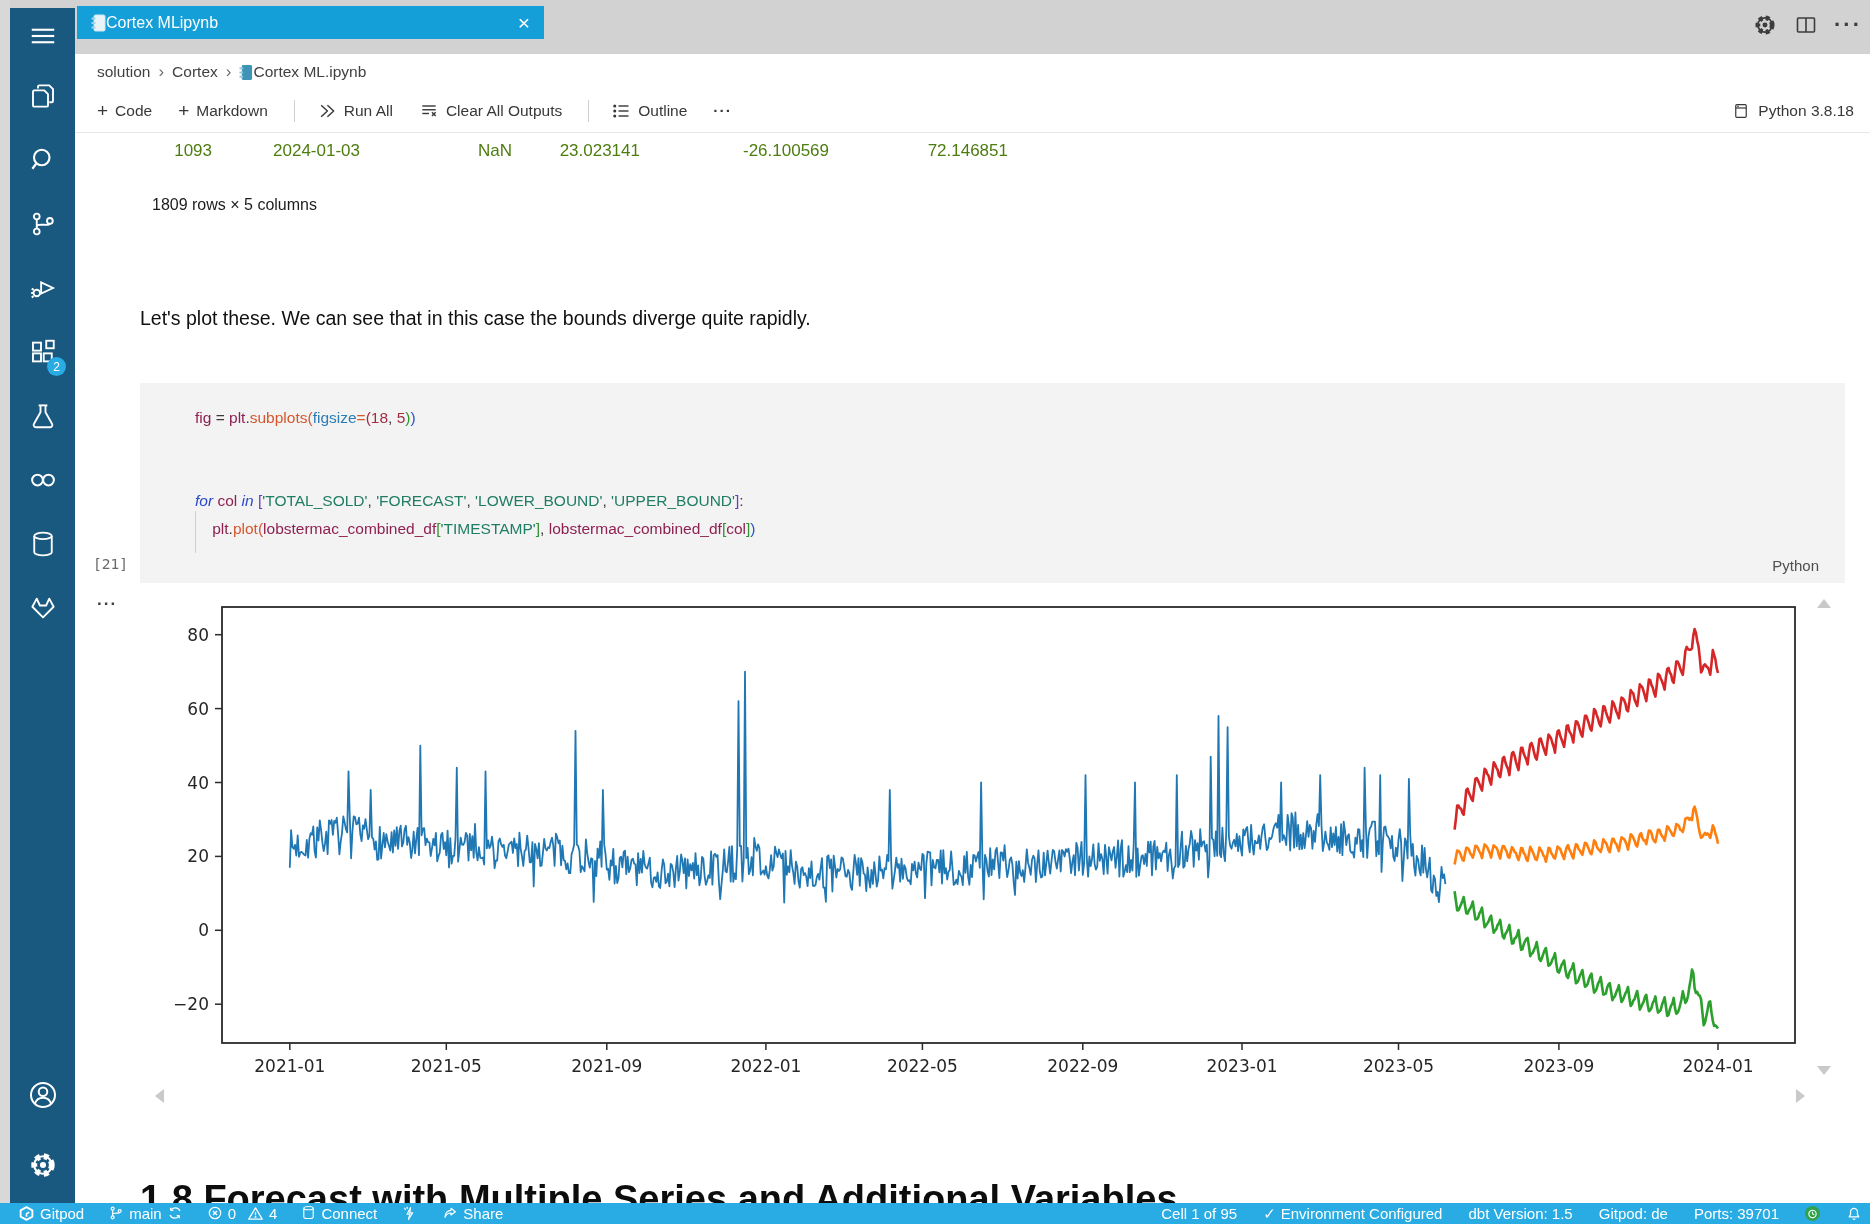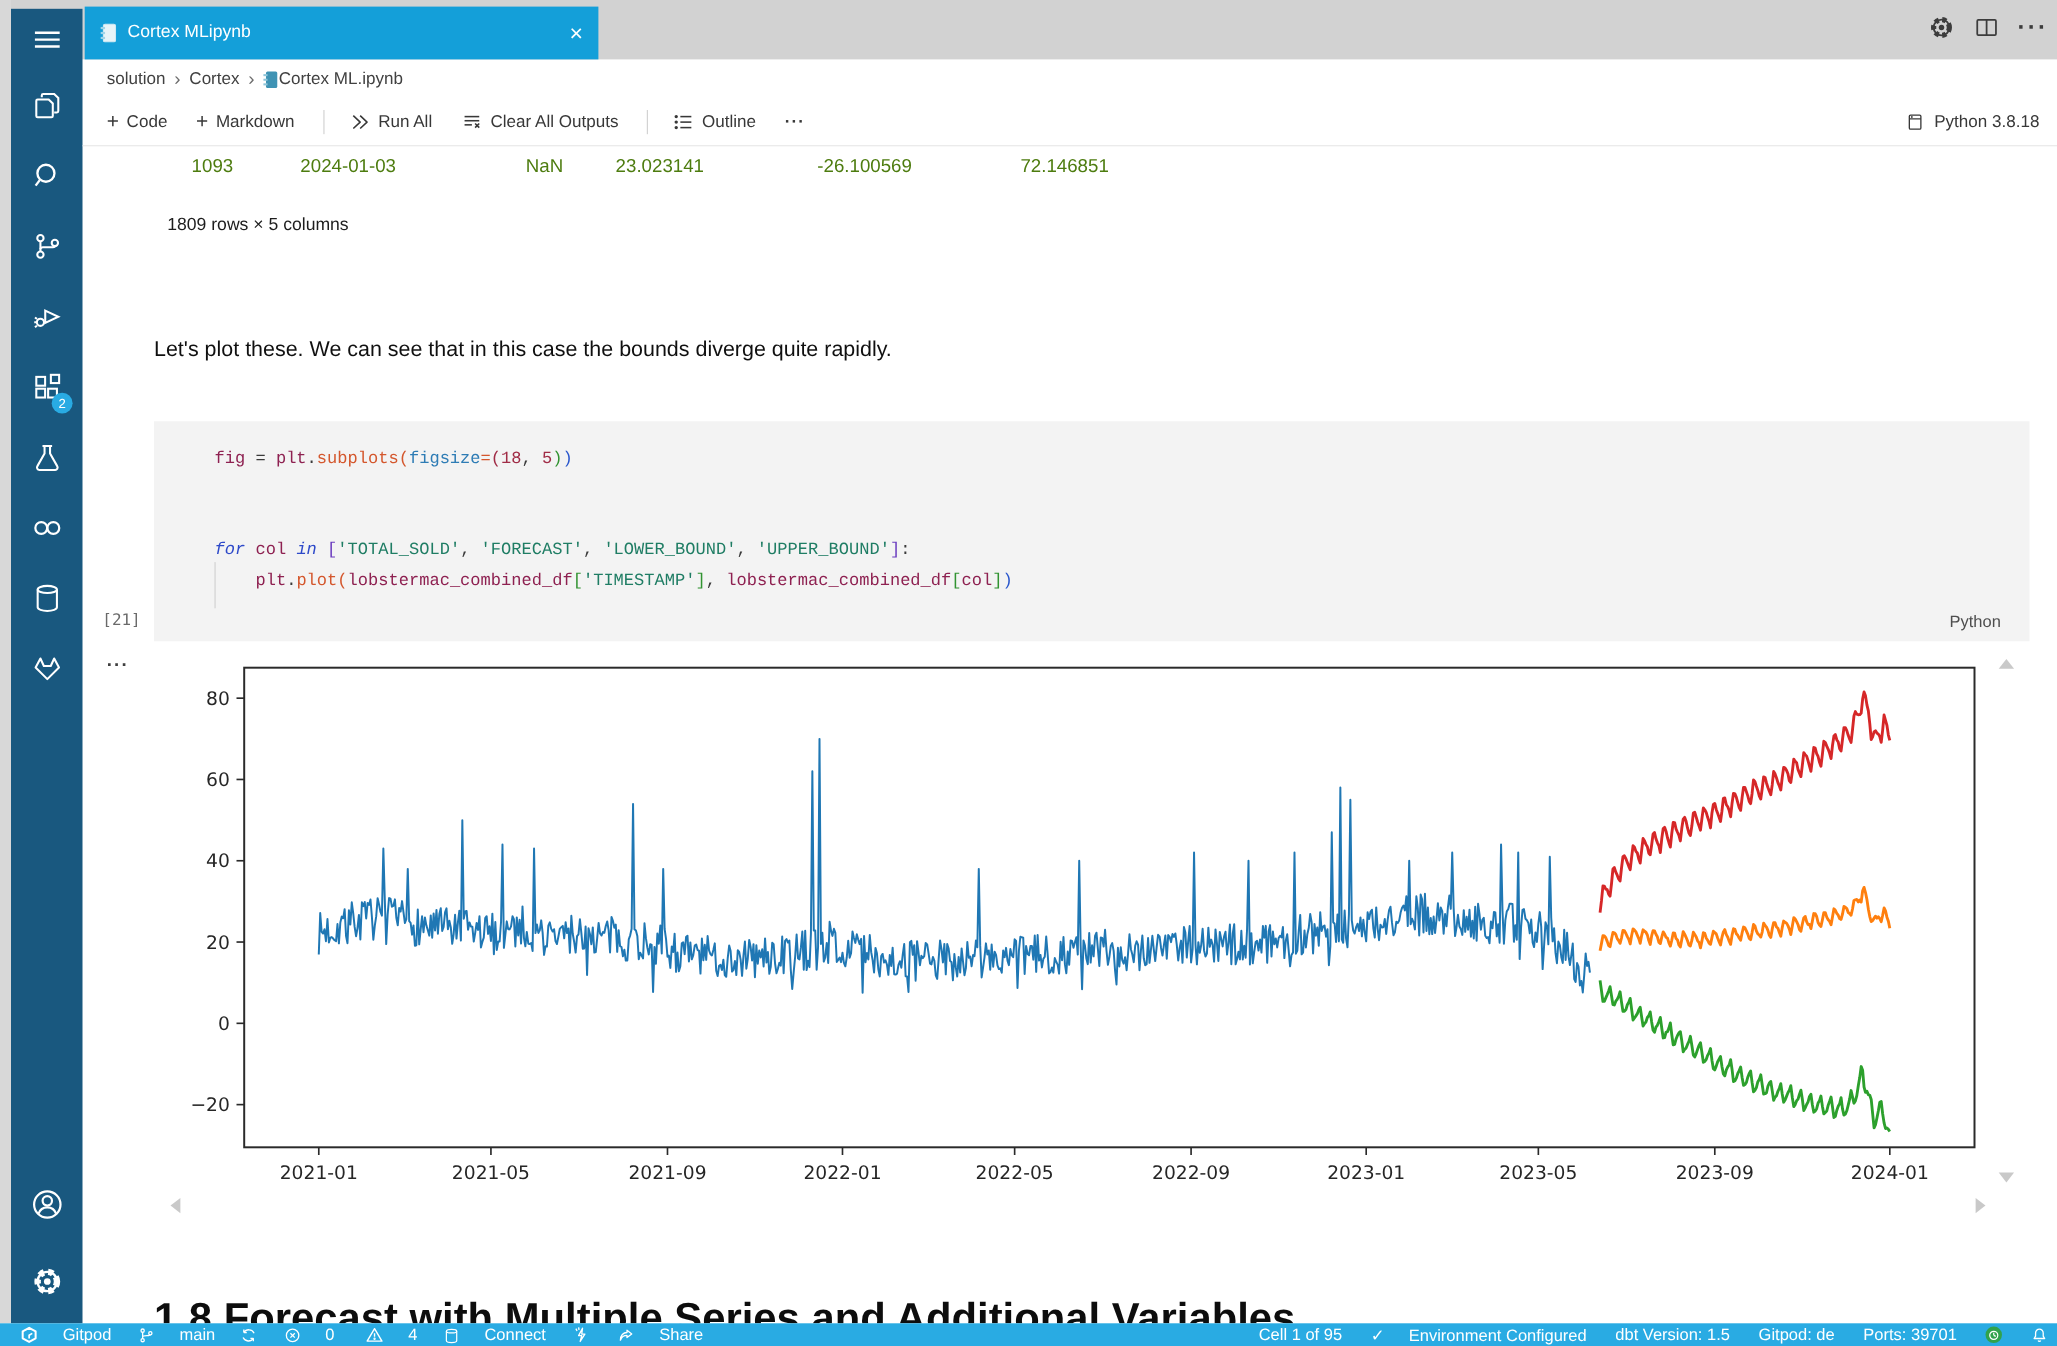--- a/index.html
+++ b/index.html
@@ -4,22 +4,22 @@
 <style>
   html,body{margin:0;padding:0}
   body{width:1870px;height:1224px;position:relative;overflow:hidden;
        font-family:"Liberation Sans",sans-serif;background:#fff;color:#222}
   .abs{position:absolute}
   svg{display:block}
 
   
   #titlebar{left:0;top:0;width:1870px;height:54px;background:#d2d2d2}
   #left-sliver{left:0;top:0;width:10px;height:1203px;background:#d8d8d8}
-  #tab{left:77px;top:6px;width:467px;height:48px;background:#149fd9;
-       display:flex;align-items:center;gap:10px;padding:0 14px;box-sizing:border-box}
+  #tab{left:77px;top:6px;width:467px;height:33px;background:#149fd9;
+       display:flex;align-items:center;padding:0 14px;box-sizing:border-box}
   #tab .tab-label{color:#fff;font-size:16px;flex:1}
   #tab .tab-close{color:#fff;font-size:21px;line-height:21px;cursor:pointer}
   #titlebar-actions{right:8px;top:12px;display:flex;align-items:center;gap:16px;color:#3c3c3c}
   #titlebar-actions .dots{font-size:22px;font-weight:bold;letter-spacing:2px;color:#3c3c3c}
 
   
   #activity-bar{left:10px;top:8px;width:65px;height:1195px;background:#19587f;
                 display:flex;flex-direction:column;align-items:center}
   .act-item{width:65px;height:64px;display:flex;align-items:center;justify-content:center;
             position:relative;color:#fff}
@@ -41,21 +41,21 @@
   .tb-div{width:1px;height:22px;background:#cfcfcf;margin:0 22px 0 0}
   #kernel{margin-left:auto;display:flex;align-items:center;gap:8px;padding-right:16px;font-size:15.5px}
 
   
   .df-cell{position:absolute;top:141px;font-size:17px;color:#4d7c0f;text-align:right}
   #df-summary{left:152px;top:196px;font-size:16px;color:#1d1d1d}
   #md-text{left:140px;top:307px;font-size:19.5px;color:#101010}
 
   #code-cell{left:140px;top:383px;width:1705px;height:200px;background:#f3f3f3}
   #code-lines{position:absolute;left:55px;top:21px;
-              font-family:Liberation Mono, monospace;
+              font-family:Liberation Sans, sans-serif;
               font-size:15.5px;white-space:pre}
   .code-line{height:27.8px;line-height:27.8px}
   #indent-guide{position:absolute;left:55px;top:128px;height:42px;width:1px;background:#cfcfcf}
   #cell-lang{position:absolute;right:26px;bottom:9px;font-size:15px;color:#4e4e4e}
   #exec-count{left:93px;top:556px;font-family:"DejaVu Sans Mono","Liberation Mono",monospace;
               font-size:14.5px;color:#6a6a6a}
   #out-dots{left:97px;top:590px;font-size:17px;font-weight:bold;color:#3f3f3f;letter-spacing:2px}
 
   .tk-v{color:#8e2151}.tk-k{color:#2d49c9;font-style:italic}.tk-s{color:#1f7d64}
   .tk-f{color:#d4572d}.tk-n{color:#a02c46}.tk-prm{color:#2e7cb5}.tk-p{color:#3a3a3a}
@@ -69,21 +69,21 @@
   #tri-down{left:1817px;top:1066px;border-width:9px 7px 0 7px;border-top-color:#c9c9c9}
   #tri-left{left:155px;top:1089px;border-width:7px 9px 7px 0;border-right-color:#c9c9c9}
   #tri-right{left:1796px;top:1089px;border-width:7px 0 7px 9px;border-left-color:#c9c9c9}
 
   #heading-clip{left:140px;top:1179px;width:1620px;height:24px;overflow:hidden}
   #heading-clip h1{margin:0;font-size:38px;line-height:40px;font-weight:700;color:#0d0d0d}
 
   
   #status-bar{left:0;top:1203px;width:1870px;height:21px;background:#29abe3;color:#fff;
               display:flex;align-items:center;font-size:15px}
-  .sb-item{display:flex;align-items:flex-end;gap:22px;white-space:nowrap;cursor:pointer}
+  .sb-item{display:flex;align-items:flex-start;gap:5px;white-space:nowrap;cursor:pointer}
   #sb-left{display:flex;align-items:center;gap:24px;padding-left:18px}
   #sb-right{display:flex;align-items:center;gap:26px;margin-left:auto;padding-right:8px}
   .greenbadge{width:15px;height:15px;border-radius:50%;background:#31a24c;
               display:flex;align-items:center;justify-content:center}
   .ico{flex:none}
 </style>
 </head>
 <body>
 
 <div class="abs" id="titlebar"></div>

